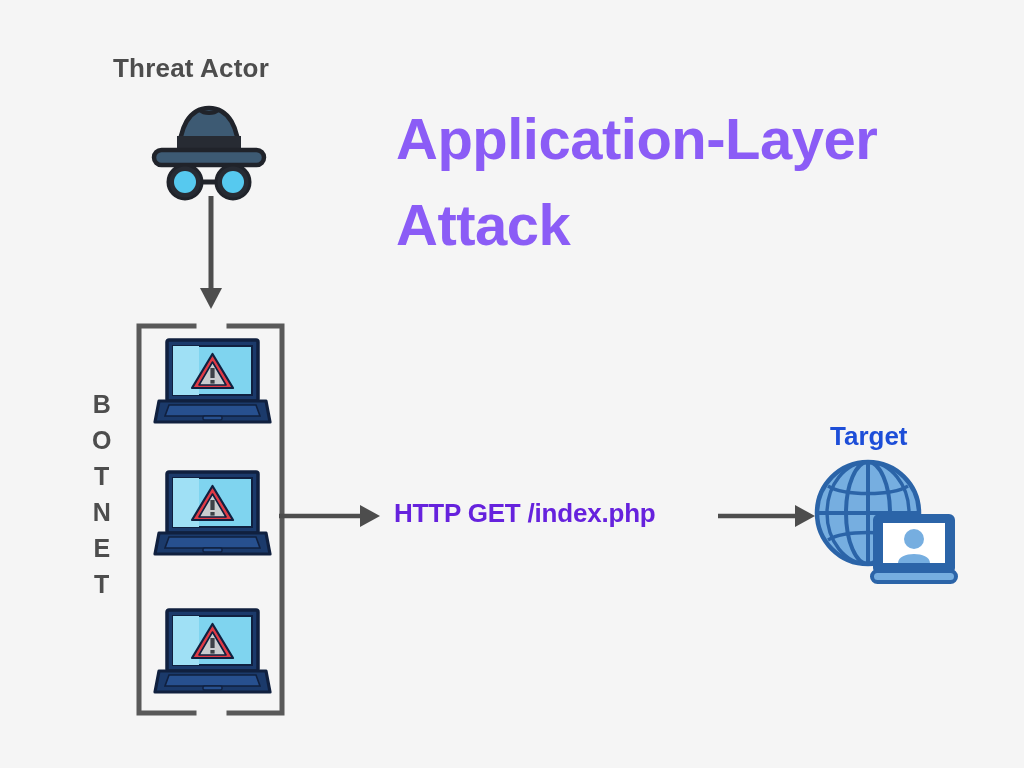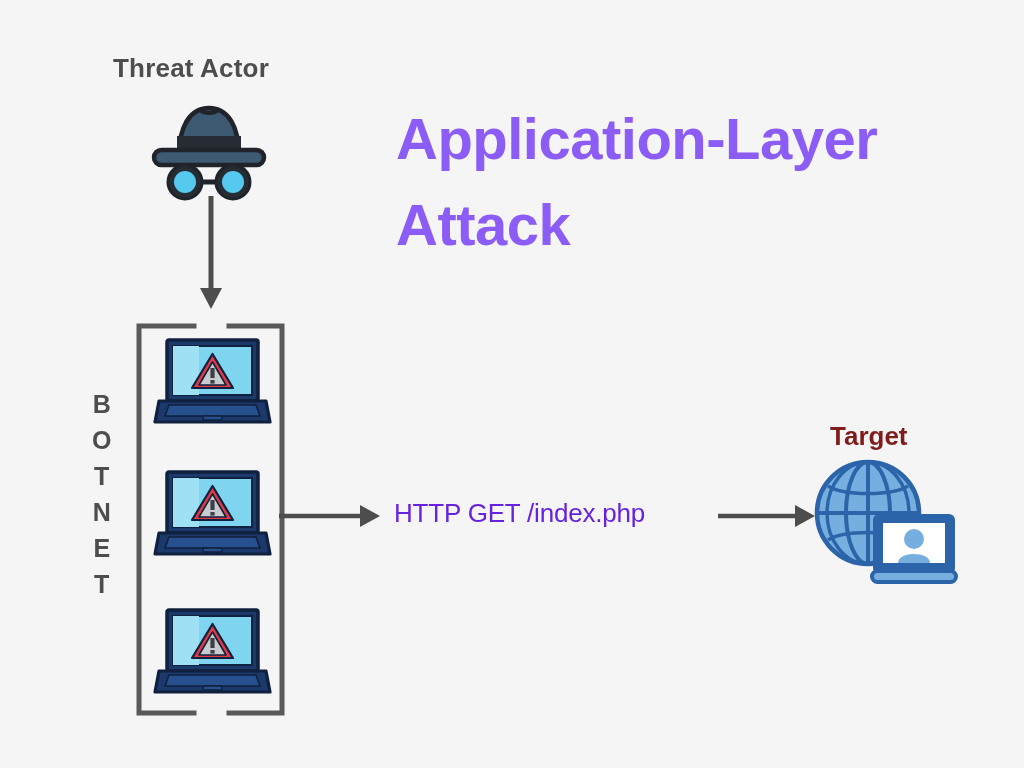--- a/index.html
+++ b/index.html
@@ -40,29 +40,29 @@
     line-height: 1.48;
     font-weight: bold;
     color: #8b5cf6;
     letter-spacing: -0.5px;
   }
   .target-label {
     left: 830px;
     top: 421px;
     font-size: 26px;
     font-weight: bold;
-    color: #7f1d1d;
+    color: #1d4ed8;
     white-space: nowrap;
     text-align: center;
   }
   .http-label {
     left: 394px;
     top: 498px;
     font-size: 26px;
-    font-weight: normal;
+    font-weight: bold;
     color: #6622dd;
     white-space: nowrap;
     letter-spacing: -0.2px;
   }
 
   
   .botnet-word {
     left: 92px;
     top: 392px;
     display: flex;

